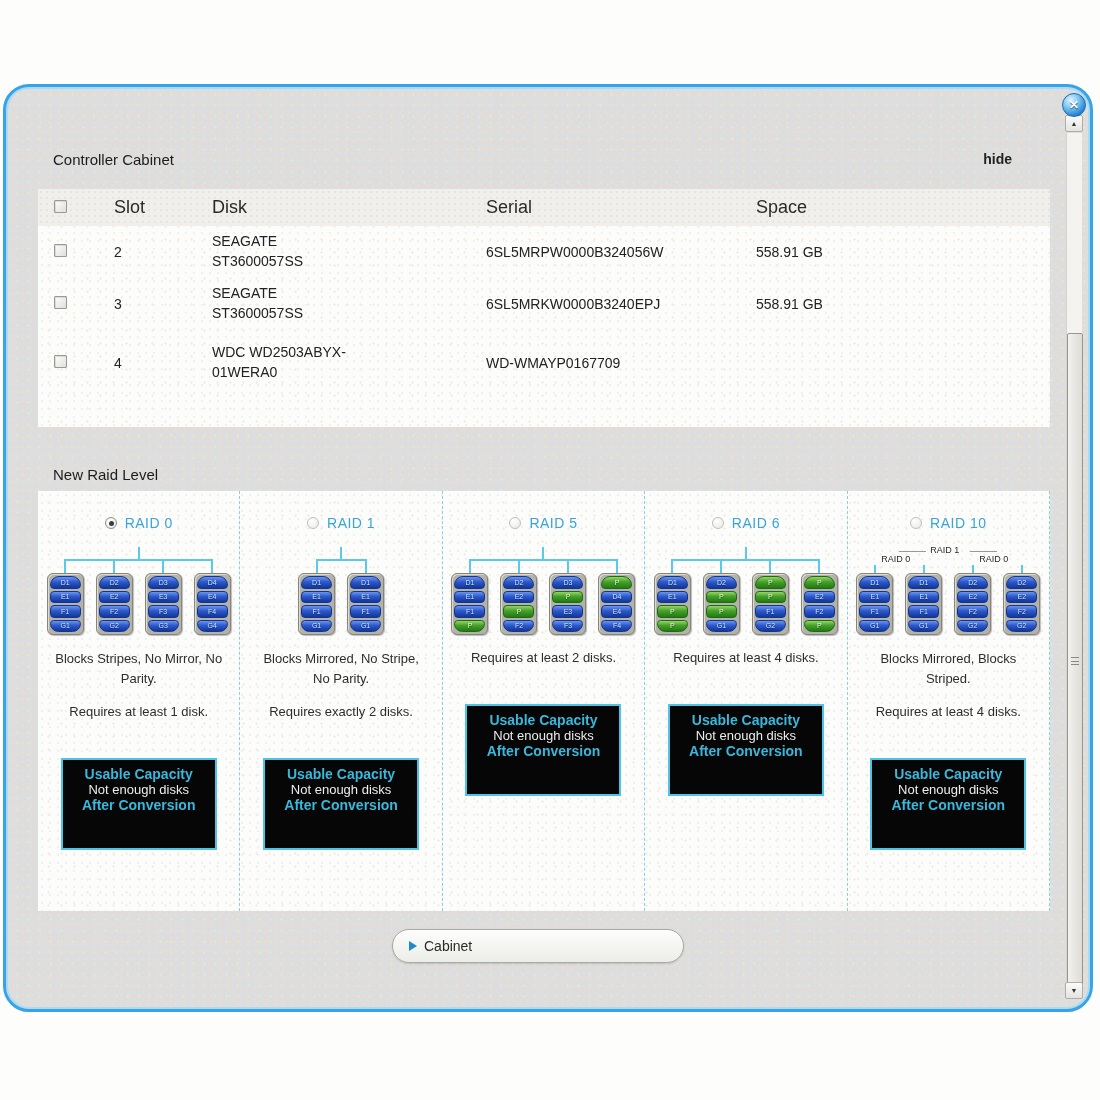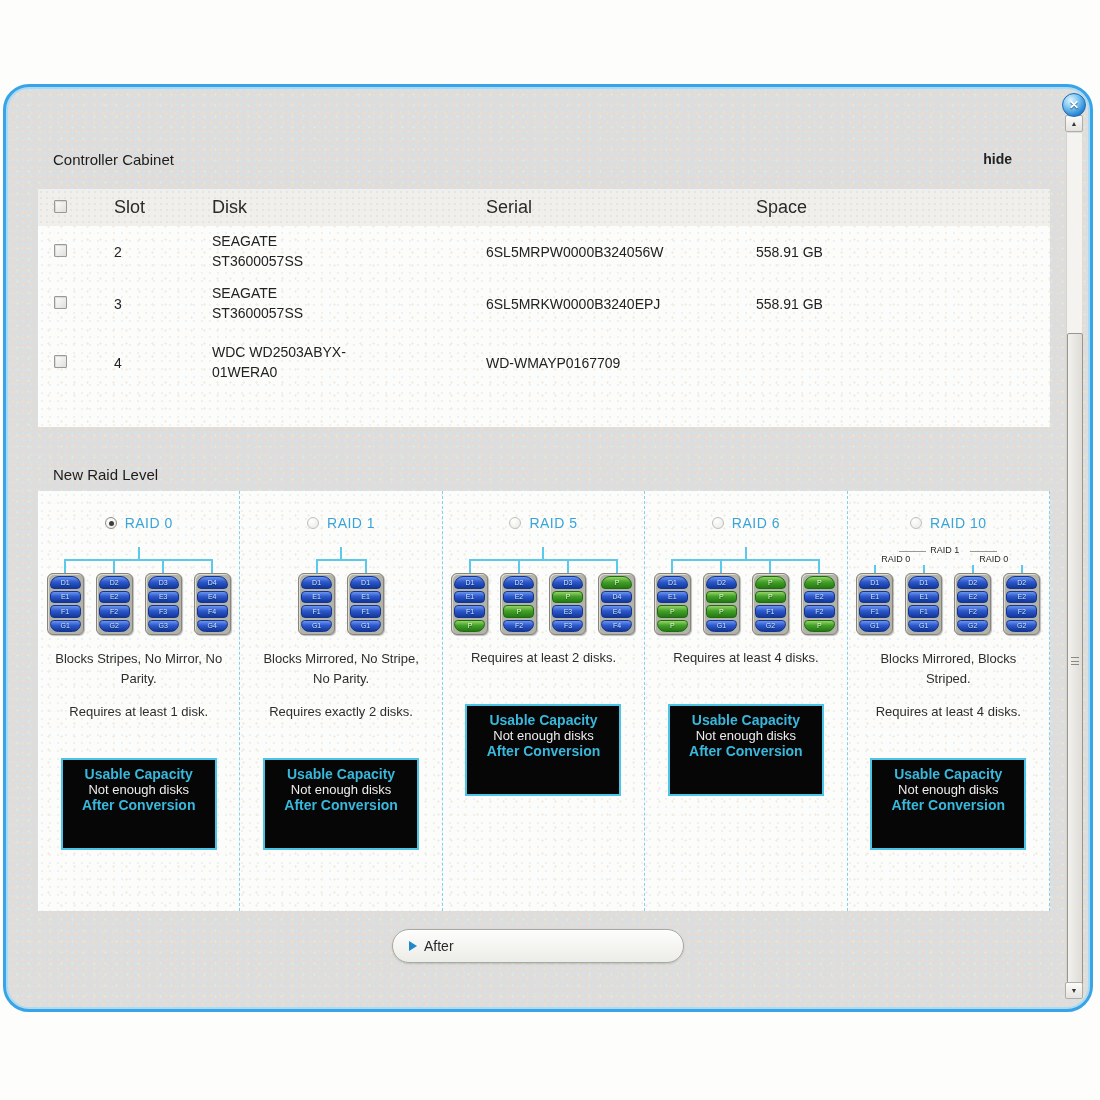--- a/index.html
+++ b/index.html
@@ -398,21 +398,21 @@
               <div class="cap-title">Usable Capacity</div>
               <div class="cap-status">Not enough disks</div>
               <div class="cap-footer">After Conversion</div>
             </div>
           </div>
         </div>
     </div>
 
     <div class="create-btn">
       <span class="play-icon"></span>
-      <span class="create-label">After</span>
+      <span class="create-label">Cabinet</span>
     </div>
 
     <div class="scrollbar">
       <div class="sb-btn up">▲</div>
       <div class="sb-track">
         <div class="sb-thumb">
             <span class="sb-grip"></span>
           </div>
       </div>
       <div class="sb-btn down">▼</div>

